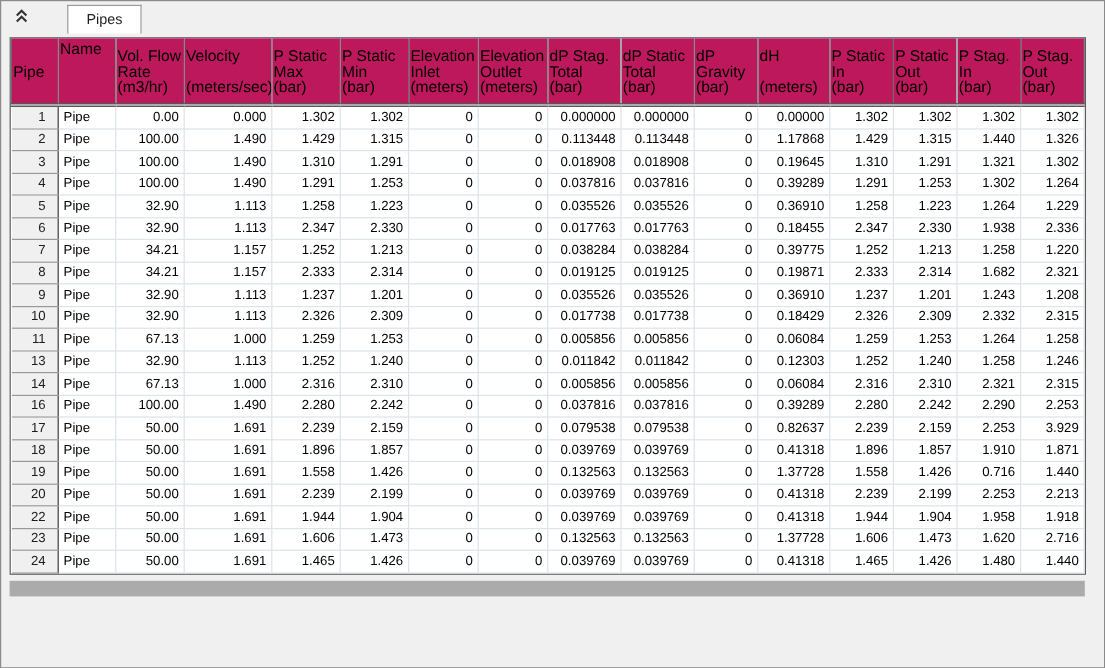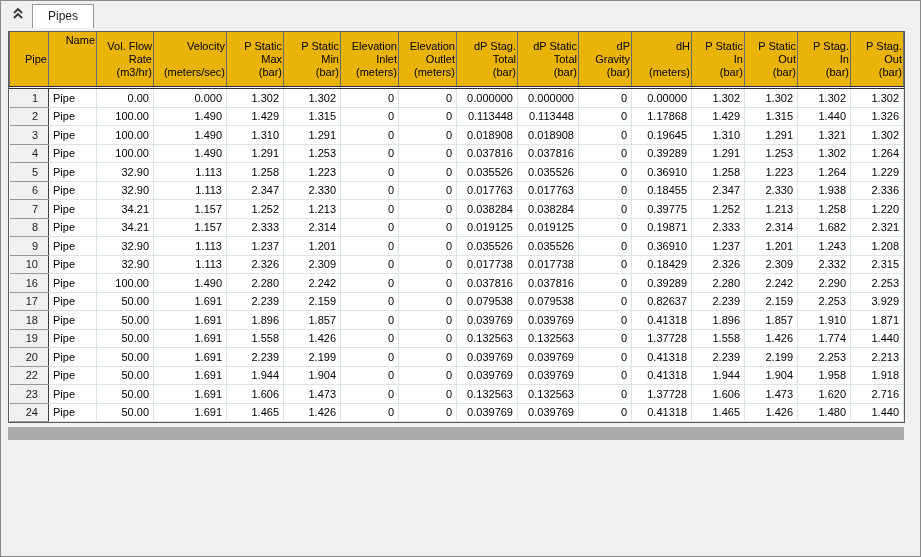--- a/index.html
+++ b/index.html
@@ -9,30 +9,30 @@
     font-family:"Liberation Sans",sans-serif;
   }
   .tabbar{display:flex;align-items:flex-end;height:27px;padding-left:5px;box-sizing:border-box;}
   .collapse-btn{
     width:18px;height:18px;margin:0 5px 4px 3px;display:flex;align-items:center;
     justify-content:center;cursor:pointer;
   }
   .tab{
     background:#ffffff;border:1px solid #9a9a9a;border-bottom:none;
     padding:5px 15px 6px 15px;font-size:12px;color:#1f1f1f;line-height:12px;
-    box-sizing:border-box;cursor:pointer;
+    box-sizing:border-box;cursor:pointer;margin-left:24px;
   }
   .gridwrap{
     margin:3px 0 0 7px;display:inline-block;border:1px solid #5a5a5a;background:#ffffff;
   }
   table{border-collapse:collapse;table-layout:fixed;}
   th{
-    background:#eab308;border-left:1px solid #6b6b6b;border-right:1px solid #6b6b6b;
-    border-bottom:3px double #2e2e2e;font-weight:normal;font-size:11px;line-height:13px;
-    padding:2px 1px;height:50px;vertical-align:middle;color:#000;text-align:right;
+    background:#be185d;border-left:1px solid #6b6b6b;border-right:1px solid #6b6b6b;
+    border-bottom:3px double #2e2e2e;font-weight:normal;font-size:13px;line-height:13px;
+    padding:2px 1px;height:50px;vertical-align:middle;color:#000;text-align:left;
     overflow:hidden;
   }
   th.vtop{vertical-align:top;}
   td{
     font-size:11px;height:17.5px;padding:0 4px 0 0;text-align:right;
     border-right:1px solid #dce3eb;border-bottom:1px solid #dce3eb;
     color:#000;overflow:hidden;white-space:nowrap;background:#ffffff;
   }
   td.rowhead{
     background:#f0f0f0;border-right:1px solid #3d3d3d;border-bottom:1px solid #989898;
@@ -274,20 +274,74 @@
             <td>0.017738</td>
             <td>0.017738</td>
             <td>0</td>
             <td>0.18429</td>
             <td>2.326</td>
             <td>2.309</td>
             <td>2.332</td>
             <td>2.315</td>
           </tr>
           <tr>
+            <td class="rowhead">11</td>
+            <td class="namecell">Pipe</td>
+            <td>67.13</td>
+            <td>1.000</td>
+            <td>1.259</td>
+            <td>1.253</td>
+            <td>0</td>
+            <td>0</td>
+            <td>0.005856</td>
+            <td>0.005856</td>
+            <td>0</td>
+            <td>0.06084</td>
+            <td>1.259</td>
+            <td>1.253</td>
+            <td>1.264</td>
+            <td>1.258</td>
+          </tr>
+          <tr>
+            <td class="rowhead">13</td>
+            <td class="namecell">Pipe</td>
+            <td>32.90</td>
+            <td>1.113</td>
+            <td>1.252</td>
+            <td>1.240</td>
+            <td>0</td>
+            <td>0</td>
+            <td>0.011842</td>
+            <td>0.011842</td>
+            <td>0</td>
+            <td>0.12303</td>
+            <td>1.252</td>
+            <td>1.240</td>
+            <td>1.258</td>
+            <td>1.246</td>
+          </tr>
+          <tr>
+            <td class="rowhead">14</td>
+            <td class="namecell">Pipe</td>
+            <td>67.13</td>
+            <td>1.000</td>
+            <td>2.316</td>
+            <td>2.310</td>
+            <td>0</td>
+            <td>0</td>
+            <td>0.005856</td>
+            <td>0.005856</td>
+            <td>0</td>
+            <td>0.06084</td>
+            <td>2.316</td>
+            <td>2.310</td>
+            <td>2.321</td>
+            <td>2.315</td>
+          </tr>
+          <tr>
             <td class="rowhead">16</td>
             <td class="namecell">Pipe</td>
             <td>100.00</td>
             <td>1.490</td>
             <td>2.280</td>
             <td>2.242</td>
             <td>0</td>
             <td>0</td>
             <td>0.037816</td>
             <td>0.037816</td>
@@ -342,21 +396,21 @@
             <td>1.558</td>
             <td>1.426</td>
             <td>0</td>
             <td>0</td>
             <td>0.132563</td>
             <td>0.132563</td>
             <td>0</td>
             <td>1.37728</td>
             <td>1.558</td>
             <td>1.426</td>
-            <td>1.774</td>
+            <td>0.716</td>
             <td>1.440</td>
           </tr>
           <tr>
             <td class="rowhead">20</td>
             <td class="namecell">Pipe</td>
             <td>50.00</td>
             <td>1.691</td>
             <td>2.239</td>
             <td>2.199</td>
             <td>0</td>

